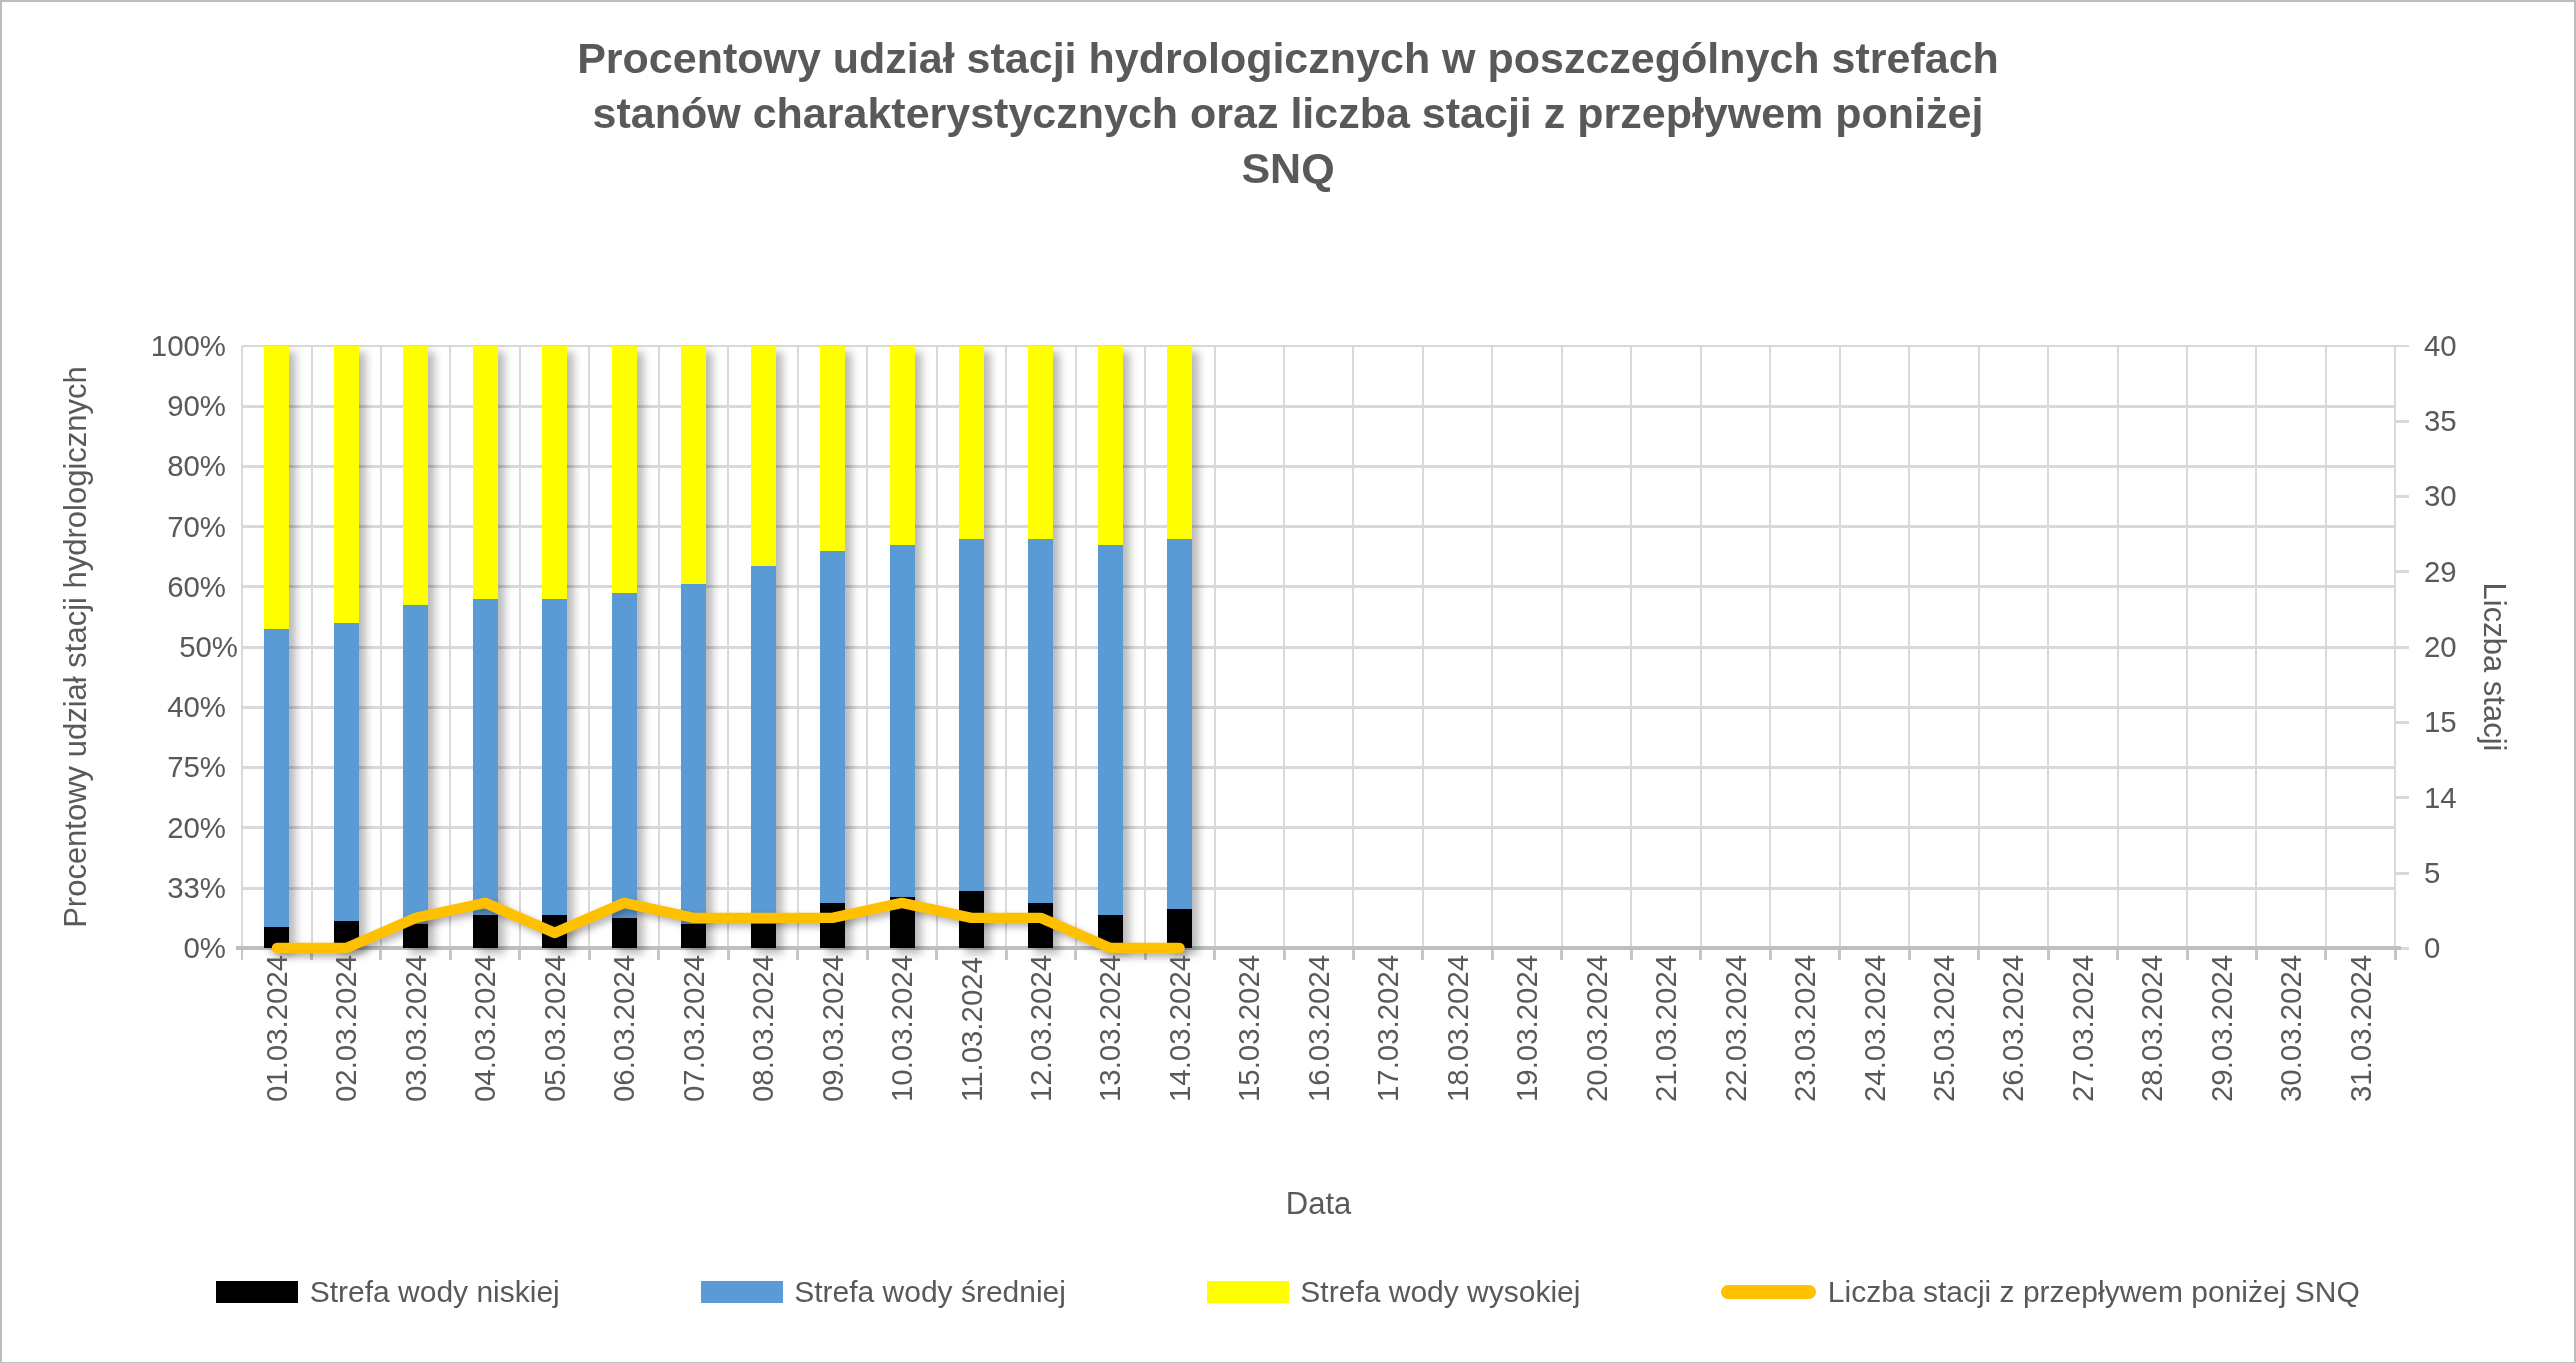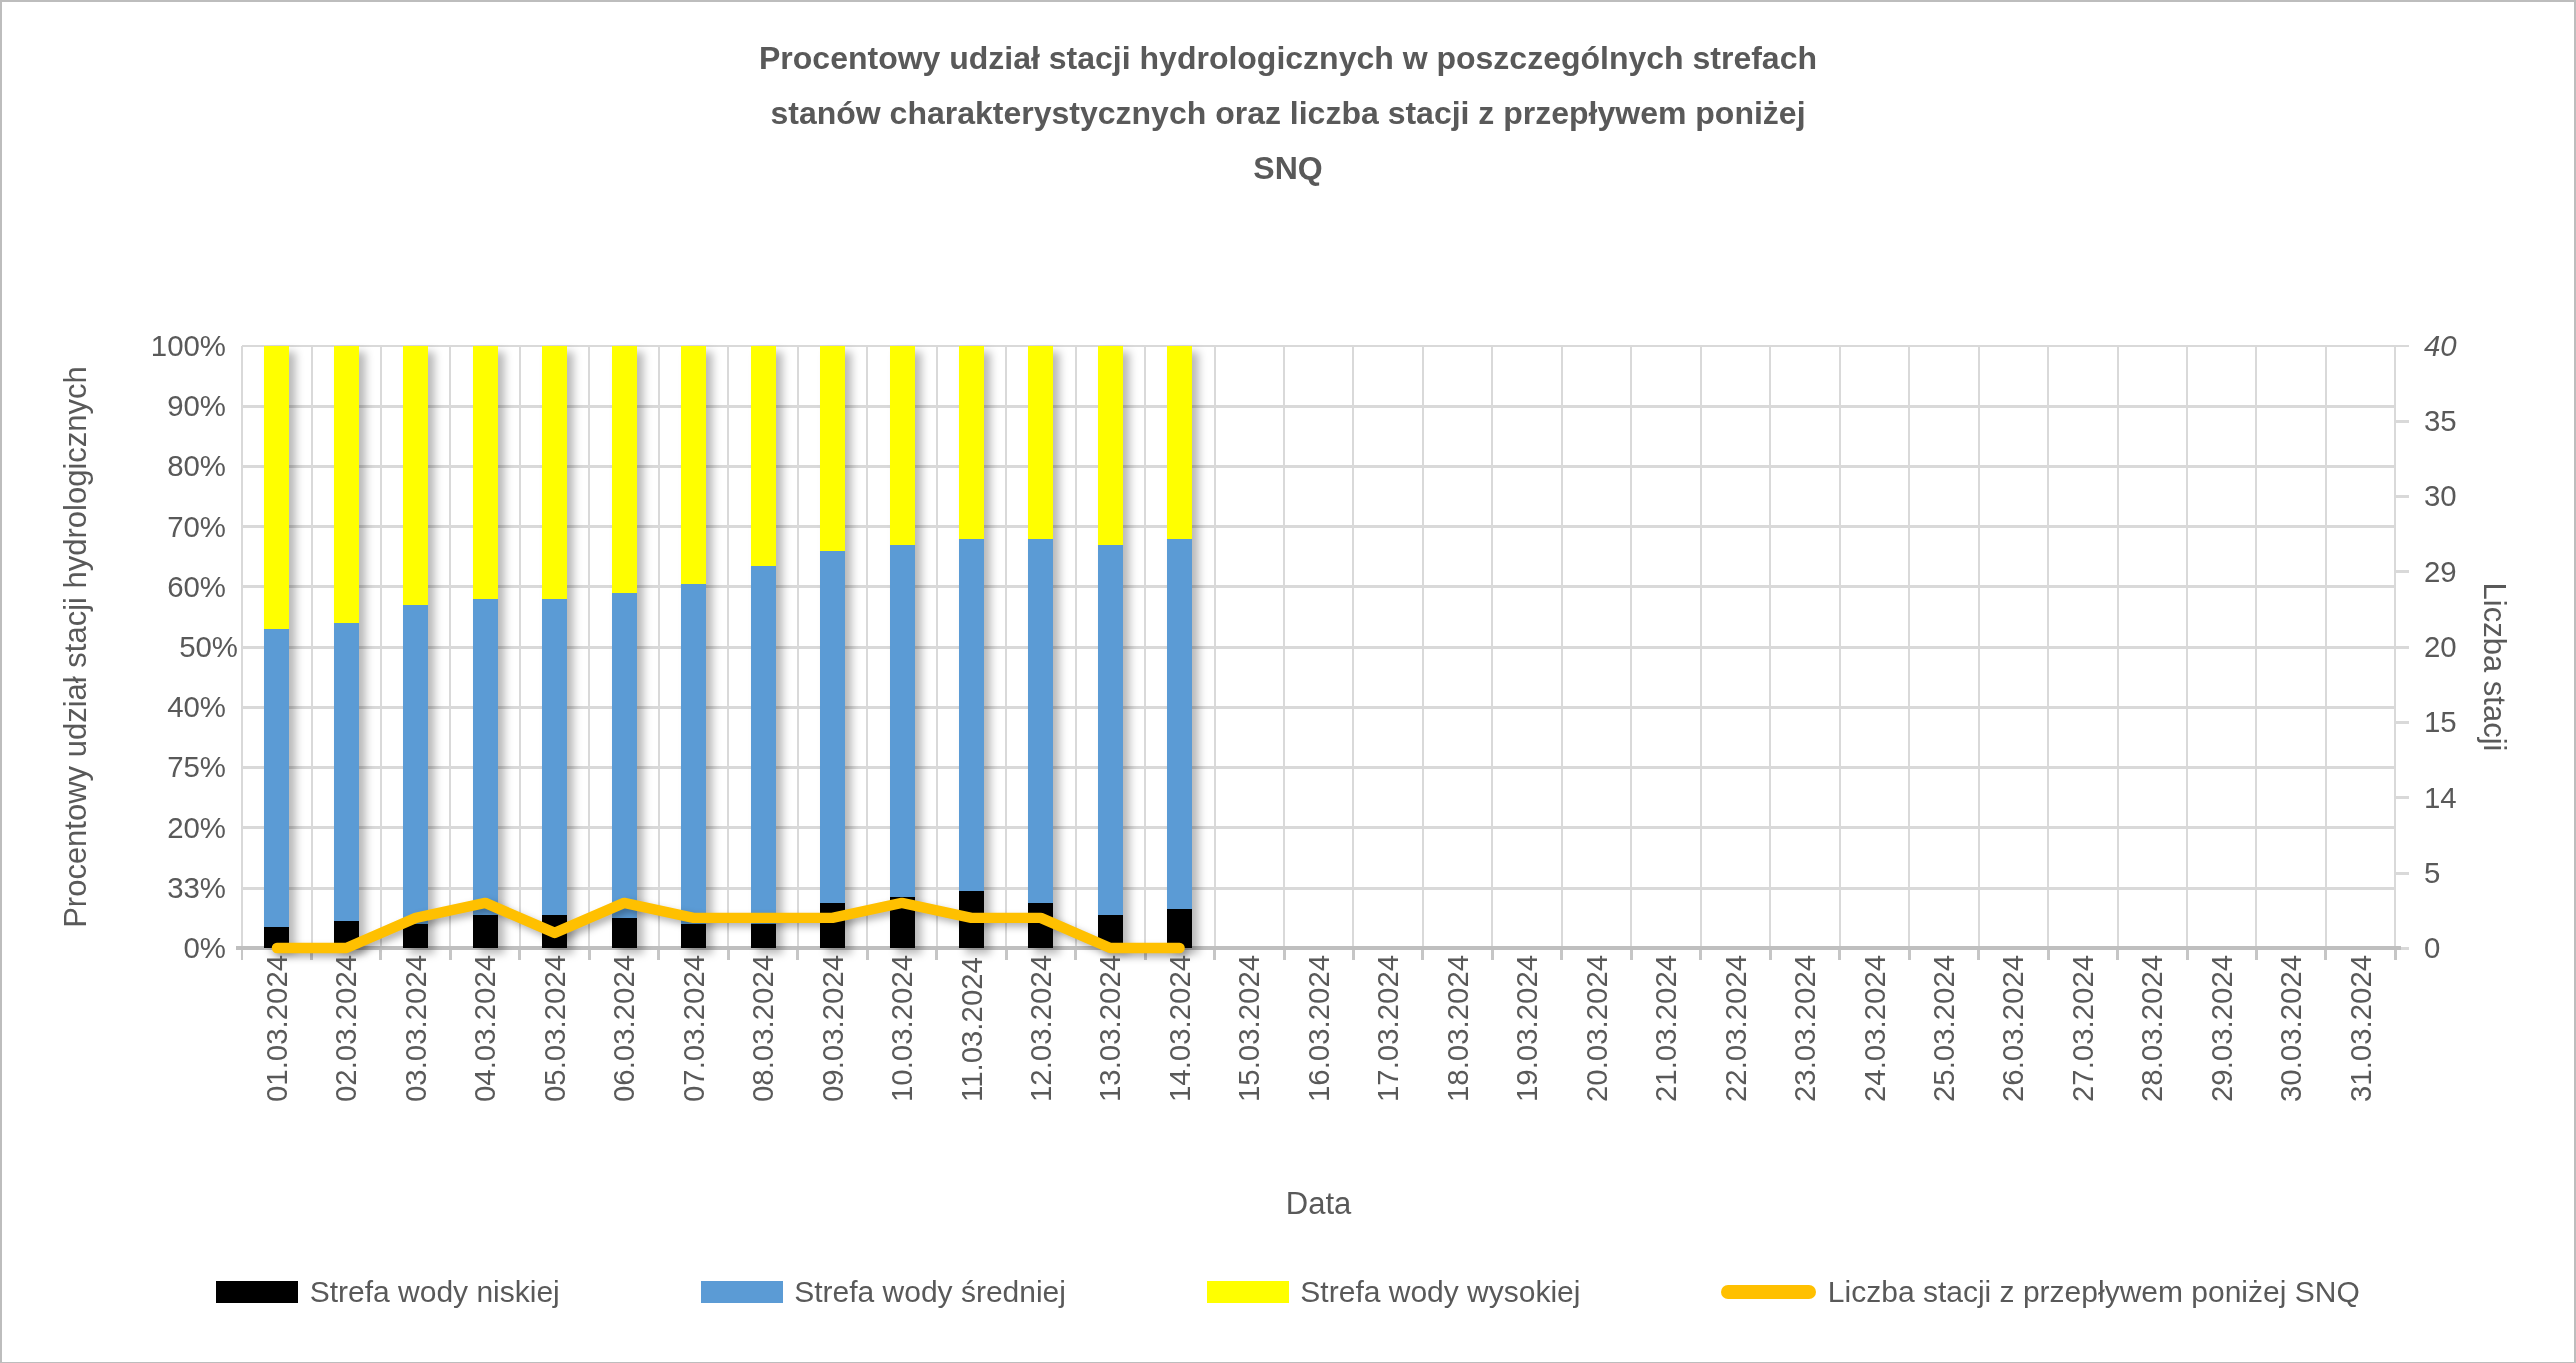--- a/index.html
+++ b/index.html
@@ -4,21 +4,21 @@
 <style>
   html,body{margin:0;padding:0;}
   body{
     width:2576px;height:1364px;background:#ffffff;
     font-family:"Liberation Sans",sans-serif;color:#595959;
     position:relative;overflow:hidden;
   }
   .chart{position:absolute;inset:0;border:2.8px solid #BDBDBD;box-sizing:border-box;background:#fff;}
   .title{
     position:absolute;top:28.5px;left:0;width:100%;text-align:center;
-    font-weight:700;font-size:32px;line-height:55px;color:#595959;
+    font-weight:700;font-size:43px;line-height:55px;color:#595959;
   }
   .plot{position:absolute;left:240px;top:344px;width:2153px;height:602px;}
   .hgrid{position:absolute;left:0;width:100%;height:2.8px;background:#D9D9D9;}
   .vgrid{position:absolute;top:0;height:100%;width:1.9px;background:#D9D9D9;}
   .axisline{position:absolute;left:-5.7px;right:-5.7px;bottom:-1.9px;height:3.8px;background:#BFBFBF;}
   .xtick{position:absolute;top:100%;width:2.8px;height:12.3px;background:#C6C6C6;}
   .rtick{position:absolute;left:100%;width:14.2px;height:2.8px;background:#D9D9D9;}
   .stack{
     position:absolute;bottom:0;width:25px;
     display:flex;flex-direction:column;justify-content:flex-end;
@@ -251,21 +251,21 @@
     <div class="ylab left" style="left: 114px; top: 404px;">90%</div>
     <div class="ylab left" style="left: 114px; top: 344px;">100%</div>
     <div class="ylab" style="left: 2422px; top: 946px;">0</div>
     <div class="ylab" style="left: 2422px; top: 871px;">5</div>
     <div class="ylab" style="left: 2422px; top: 796px;">14</div>
     <div class="ylab" style="left: 2422px; top: 720px;">15</div>
     <div class="ylab" style="left: 2422px; top: 645px;">20</div>
     <div class="ylab" style="left: 2422px; top: 570px;">29</div>
     <div class="ylab" style="left: 2422px; top: 494px;">30</div>
     <div class="ylab" style="left: 2422px; top: 419px;">35</div>
-    <div class="ylab" style="left: 2422px; top: 344px; font-style: italic;">40</div>
+    <div class="ylab" style="left: 2422px; top: 344px;">40</div>
     <div class="xlab" style="left: 258px; top: 1100px;">01.03.2024</div>
     <div class="xlab" style="left: 327px; top: 1100px;">02.03.2024</div>
     <div class="xlab" style="left: 397px; top: 1100px;">03.03.2024</div>
     <div class="xlab" style="left: 466px; top: 1100px;">04.03.2024</div>
     <div class="xlab" style="left: 536px; top: 1100px;">05.03.2024</div>
     <div class="xlab" style="left: 605px; top: 1100px;">06.03.2024</div>
     <div class="xlab" style="left: 675px; top: 1100px;">07.03.2024</div>
     <div class="xlab" style="left: 744px; top: 1100px;">08.03.2024</div>
     <div class="xlab" style="left: 814px; top: 1100px;">09.03.2024</div>
     <div class="xlab" style="left: 883px; top: 1100px;">10.03.2024</div>

